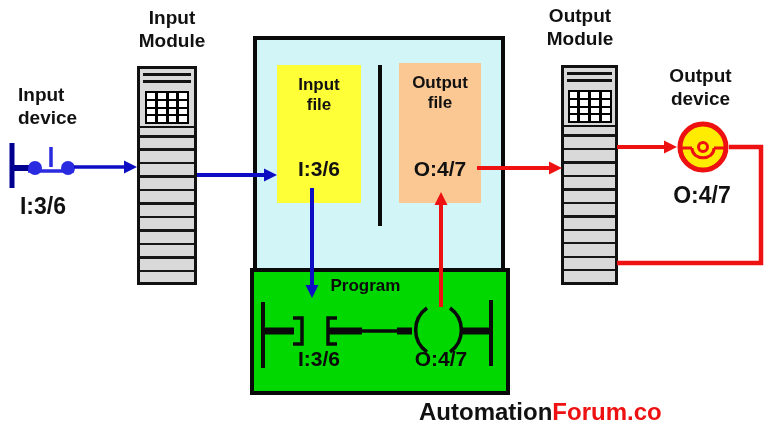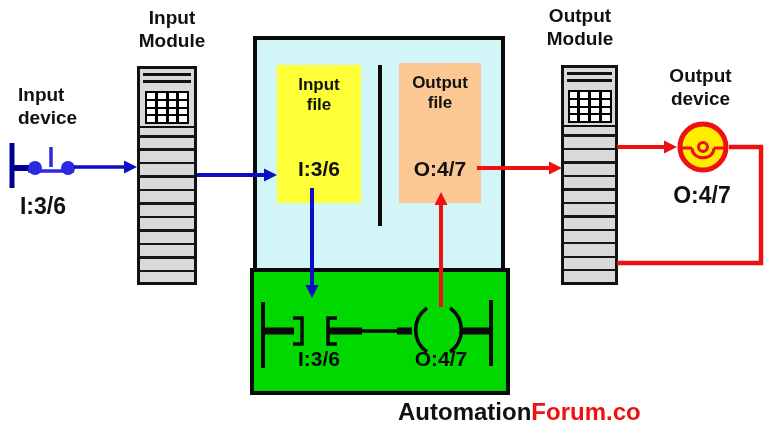--- a/index.html
+++ b/index.html
@@ -36,21 +36,21 @@
   .conn span{background:#fff;display:block;}
   .rack-slats{position:absolute;top:55px;left:0;right:0;bottom:0;
         background:repeating-linear-gradient(to bottom,rgba(0,0,0,0) 0 11px,#161616 11px 13.5px);}
   
   svg.overlay{position:absolute;left:0;top:0;width:768px;height:438px;pointer-events:none;}
   
   .program-title{position:absolute;left:318px;top:276px;width:95px;text-align:center;
         font-weight:bold;font-size:17px;color:#0a0a0a;}
   .ladder-addr{position:absolute;font-weight:bold;font-size:21px;color:#0a0a0a;text-align:center;}
   
-  .watermark{position:absolute;left:398px;top:398px;font-weight:bold;font-size:24px;
+  .watermark{position:absolute;left:419px;top:398px;font-weight:bold;font-size:24px;
         letter-spacing:0;white-space:nowrap;}
   .watermark .wm-black{color:#111111;}
   .watermark .wm-red{color:#ee1111;}
 </style>
 </head>
 <body>
 
 <div class="stage">
 
   <div class="cpu-box"></div>
@@ -194,17 +194,18 @@
   <div class="lbl" style="left:124px;top:6px;width:96px;">Input
 Module</div>
   <div class="lbl" style="left:532px;top:4px;width:96px;">Output
 Module</div>
   <div class="lbl" style="left:653px;top:64px;width:95px;">Output
 device</div>
 
   <div class="addr" style="left:10px;top:193px;width:66px;">I:3/6</div>
   <div class="addr" style="left:658px;top:182px;width:88px;">O:4/7</div>
 
+  <div class="program-title">Program</div>
   <div class="ladder-addr" style="left:281px;top:347px;width:76px;">I:3/6</div>
   <div class="ladder-addr" style="left:402px;top:347px;width:78px;">O:4/7</div>
 
   <div class="watermark"><span class="wm-black">Automation</span><span class="wm-red">Forum.co</span></div>
 </div>
 
 </body></html>

